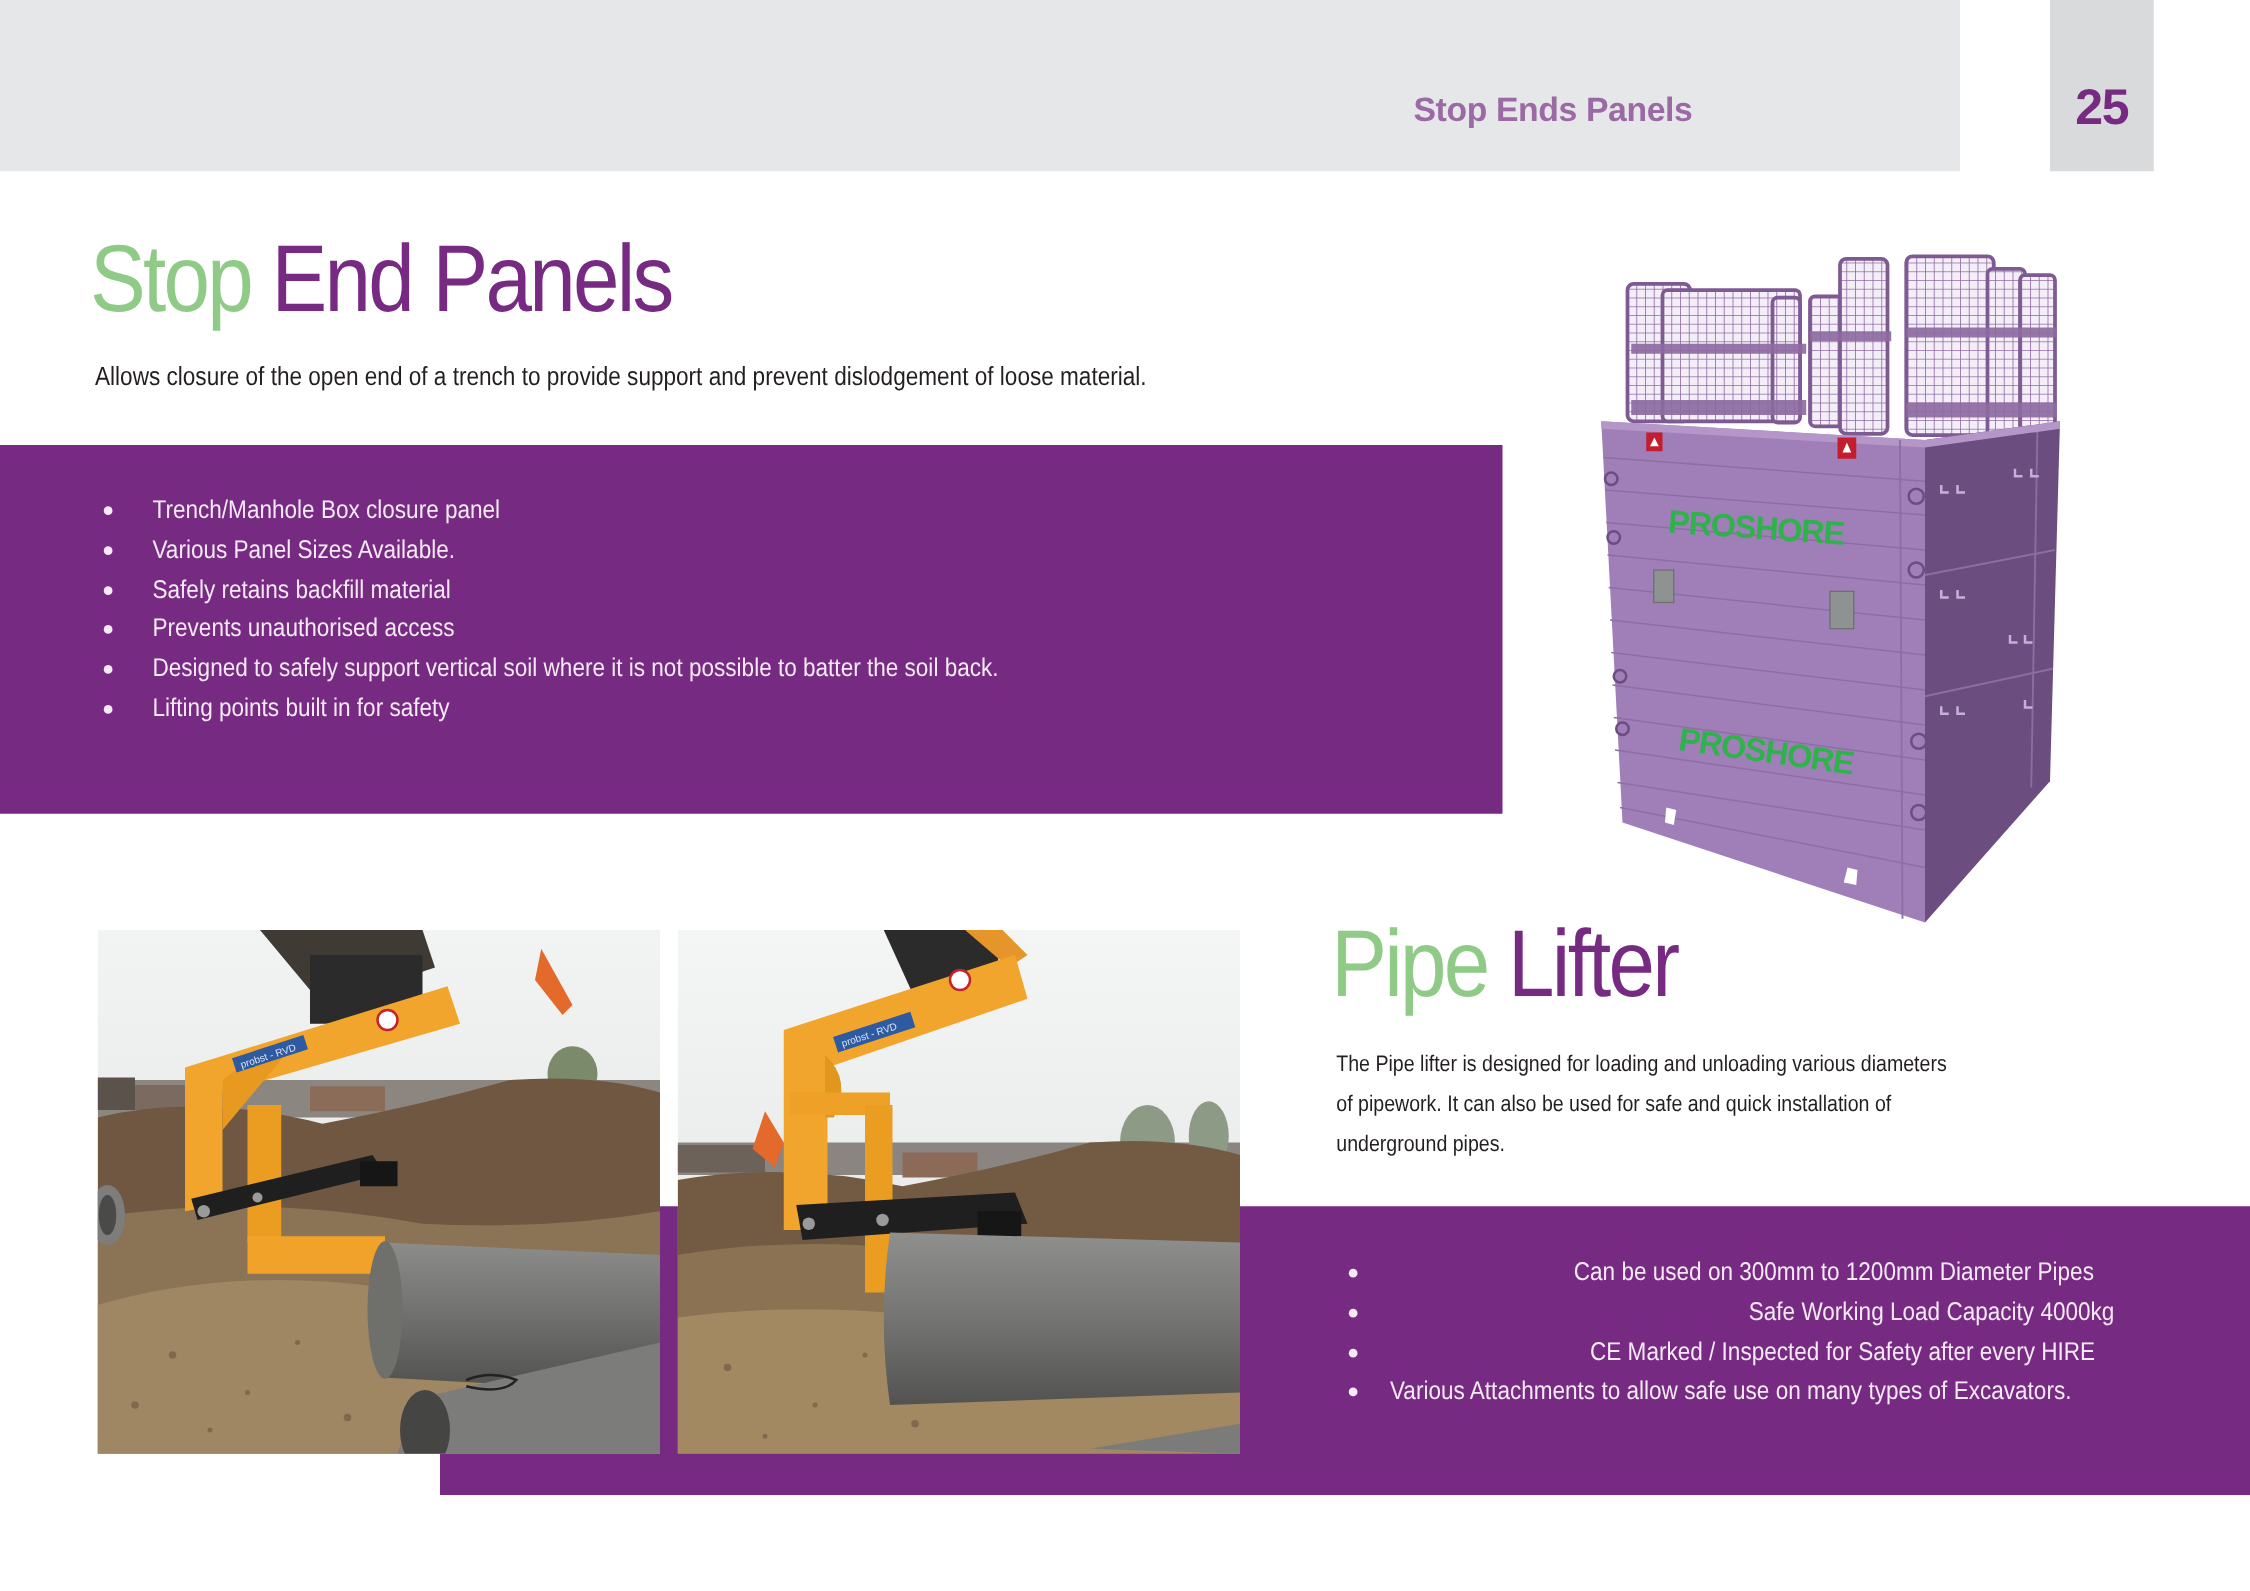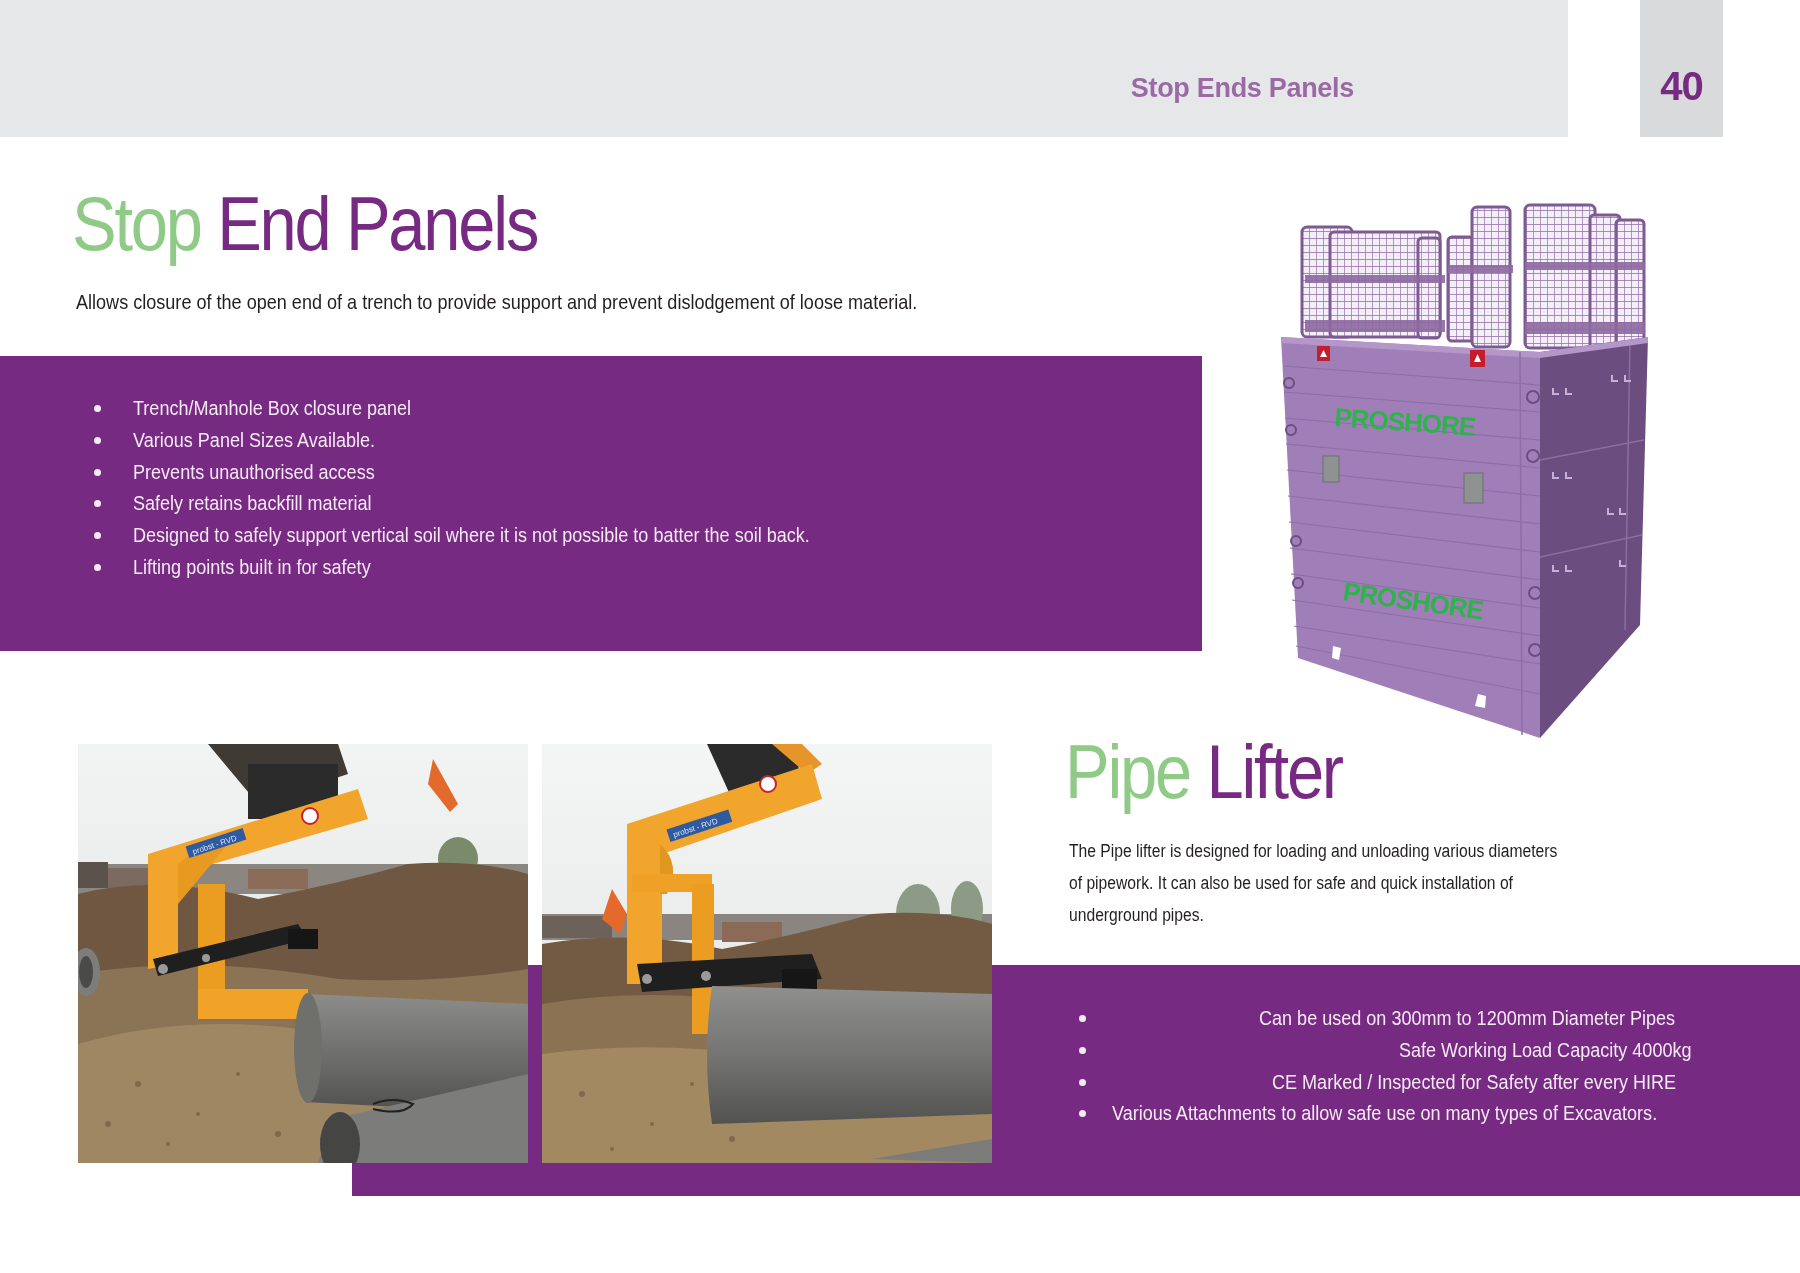--- a/index.html
+++ b/index.html
@@ -20,21 +20,21 @@
   .subtitle { position: absolute; left: 76px; top: 290px; font-size: 21px; white-space: nowrap; color: #231F20; transform: scaleX(0.86); transform-origin: left top; }
 
   .band { position: absolute; background: #772A82; }
   .band-1 { left: 0; top: 356px; width: 1202px; height: 295px; }
   .band-2 { left: 352px; top: 965px; width: 1448px; height: 231px; }
 
   .bullets { position: absolute; list-style: none; color: #F5EAF5; font-size: 20.5px; }
   .bullets li { position: relative; height: 31.8px; line-height: 31.8px; white-space: nowrap; }
   .bullets li .dot { position: absolute; width: 7px; height: 7px; border-radius: 50%; background: #F5EAF5; top: 13px; }
   .bullets li .txt { display: inline-block; transform: scaleX(0.88); transform-origin: left center; }
-  .bullets-1 { left: 16px; top: 392px; }
+  .bullets-1 { left: 5px; top: 392px; }
   .bullets-1 li .dot { left: 78px; }
   .bullets-1 li .txt { margin-left: 117px; }
   .bullets-2 { left: 0; top: 1002px; text-align: right; }
   .bullets-2 li .dot { left: 1079px; }
   .bullets-2 li .txt { margin-left: 1112px; }
 
   .para { position: absolute; left: 1069px; top: 835px; width: 700px; font-size: 18px; line-height: 32px; color: #231F20; }
   .para .line { display: block; white-space: nowrap; transform: scaleX(0.87); transform-origin: left center; }
 
   .photo { position: absolute; overflow: hidden; }
@@ -43,36 +43,36 @@
   .photo svg, .box-img svg { display: block; }
 
   .box-img { position: absolute; left: 1260px; top: 195px; width: 400px; height: 550px; }
 </style>
 </head>
 <body>
 
 <div class="header">
   <span class="header-label">Stop Ends Panels</span>
   <div class="page-num-box">
-    <div class="page-num">40</div>
+    <div class="page-num">25</div>
   </div>
 </div>
 
 <h1 class="title title-stop">
   <span class="t-green">Stop</span>
   <span class="t-purple">End Panels</span>
 </h1>
 <p class="subtitle">Allows closure of the open end of a trench to provide support and prevent dislodgement of loose material.</p>
 
 <div class="band band-1"></div>
 <ul class="bullets bullets-1">
   <li><span class="dot"></span><span class="txt">Trench/Manhole Box closure panel</span></li>
   <li><span class="dot"></span><span class="txt">Various Panel Sizes Available.</span></li>
+  <li><span class="dot"></span><span class="txt">Safely retains backfill material</span></li>
   <li><span class="dot"></span><span class="txt">Prevents unauthorised access</span></li>
-  <li><span class="dot"></span><span class="txt">Safely retains backfill material</span></li>
   <li><span class="dot"></span><span class="txt">Designed to safely support vertical soil where it is not possible to batter the soil back.</span></li>
   <li><span class="dot"></span><span class="txt">Lifting points built in for safety</span></li>
 </ul>
 
 <div class="box-img">
   <svg width="400" height="550" viewBox="1260 195 400 550" xmlns="http://www.w3.org/2000/svg">
     <defs>
       <pattern id="mesh" width="7" height="7" patternUnits="userSpaceOnUse">
         <rect width="7" height="7" fill="#f3eef7"></rect>
         <path d="M0 0 H7 M0 0 V7" stroke="#8f6aa3" stroke-width="1.3"></path>

